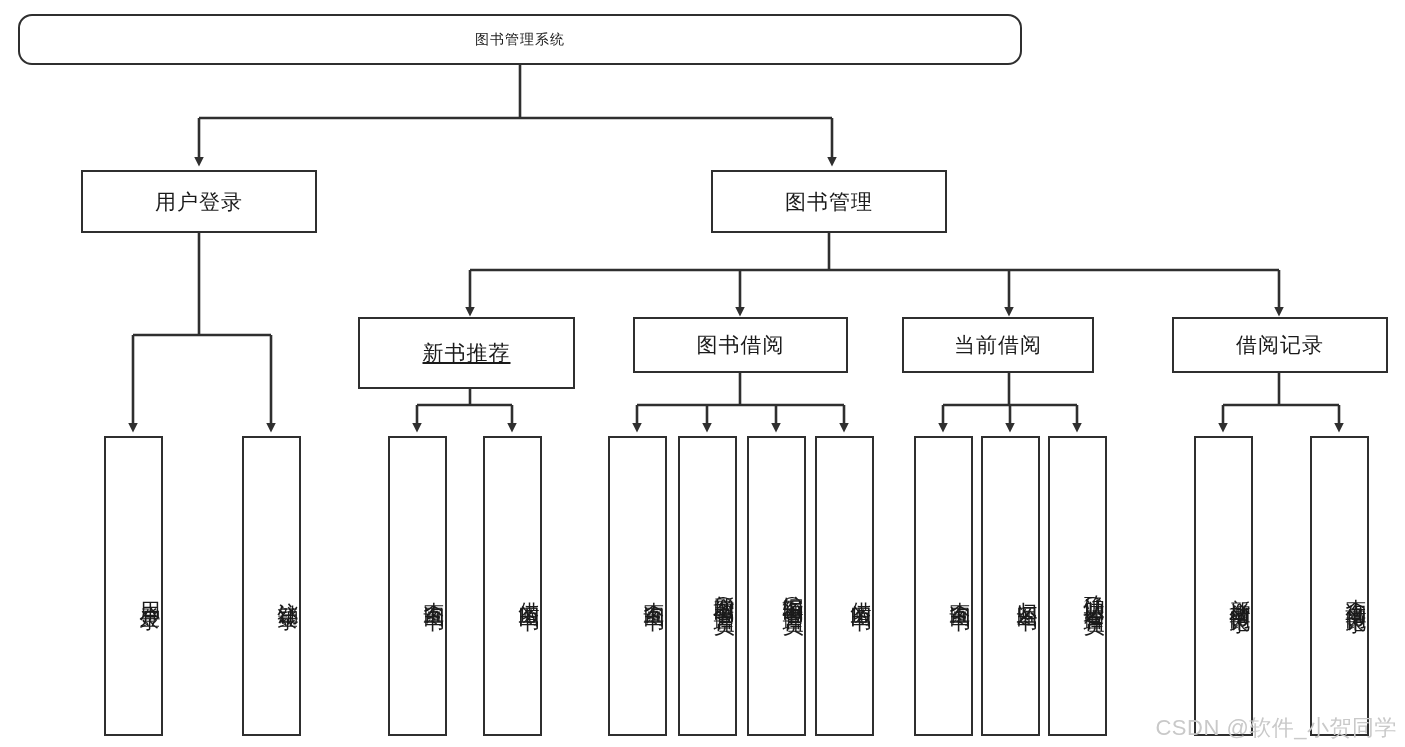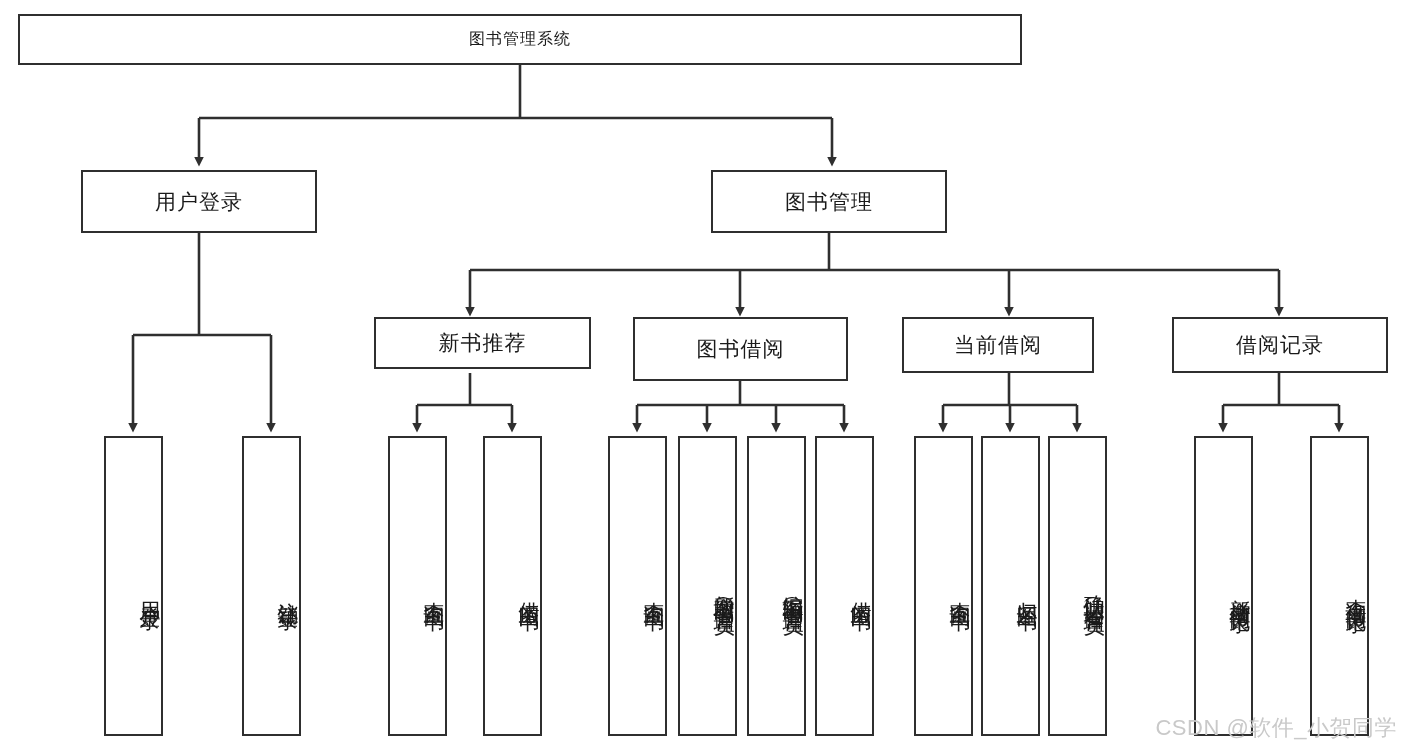--- a/index.html
+++ b/index.html
@@ -4,21 +4,21 @@
 <style>
   html,body{margin:0;padding:0;background:#ffffff;}
   body{width:1405px;height:747px;overflow:hidden;
        font-family:"Liberation Sans","DejaVu Sans",sans-serif;}
   #canvas{position:relative;width:1405px;height:747px;background:#fff;}
   svg.wires{position:absolute;left:0;top:0;width:1405px;height:747px;}
   .node{position:absolute;box-sizing:border-box;background:#ffffff;
         border:2.5px solid #2f2f2f;display:flex;align-items:center;
         justify-content:center;color:#1a1a1a;}
   .node.h{font-size:21px;letter-spacing:1px;}
-  .node.root{font-size:16px;letter-spacing:1px;}
+  .node.root{font-size:14px;letter-spacing:1px;border-radius:14px;}
   .node.v{writing-mode:vertical-rl;text-orientation:upright;
           font-size:21px;letter-spacing:3px;line-height:1.05;
           padding-top:10px;align-items:flex-start;justify-content:center;}
   .wm{position:absolute;right:8px;bottom:4px;font-size:22px;color:#c9c9c9;
       letter-spacing:.5px;white-space:nowrap;}
 </style>
 </head>
 <body>
 
 <div id="canvas">
@@ -71,22 +71,22 @@
       <path d="M1223,405 L1223,424" marker-end="url(#ar)"></path>
       <path d="M1339,405 L1339,424" marker-end="url(#ar)"></path>
     </g>
   </svg>
 
   <div class="node root" style="left:18px;top:14px;width:1004px;height:51px;">图书管理系统</div>
 
   <div class="node h" style="left:81px;top:170px;width:236px;height:63px;">用户登录</div>
   <div class="node h" style="left:711px;top:170px;width:236px;height:63px;">图书管理</div>
 
-  <div class="node h" style="left:374px;top:317px;width:217px;height:52px;">新书推荐</div>
-  <div class="node h" style="left:633px;top:317px;width:215px;height:64px;">图书借阅</div>
+  <div class="node h" style="left:358px;top:317px;width:217px;height:72px;text-decoration:underline;">新书推荐</div>
+  <div class="node h" style="left:633px;top:317px;width:215px;height:56px;">图书借阅</div>
   <div class="node h" style="left:902px;top:317px;width:192px;height:56px;">当前借阅</div>
   <div class="node h" style="left:1172px;top:317px;width:216px;height:56px;text-align:right;">借阅记录</div>
 
   <div class="node v" style="left:104px;top:436px;width:59px;height:300px;">用户登录</div>
   <div class="node v" style="left:242px;top:436px;width:59px;height:300px;">注销登录</div>
 
   <div class="node v" style="left:388px;top:436px;width:59px;height:300px;">查询图书</div>
   <div class="node v" style="left:483px;top:436px;width:59px;height:300px;">借阅图书</div>
 
   <div class="node v" style="left:608px;top:436px;width:59px;height:300px;">查询图书</div>

